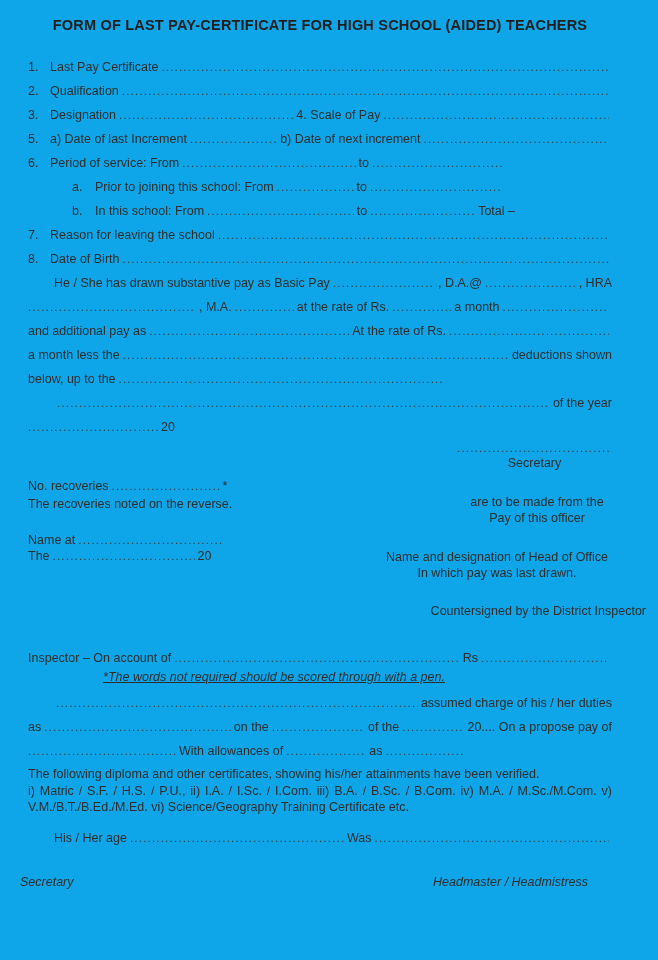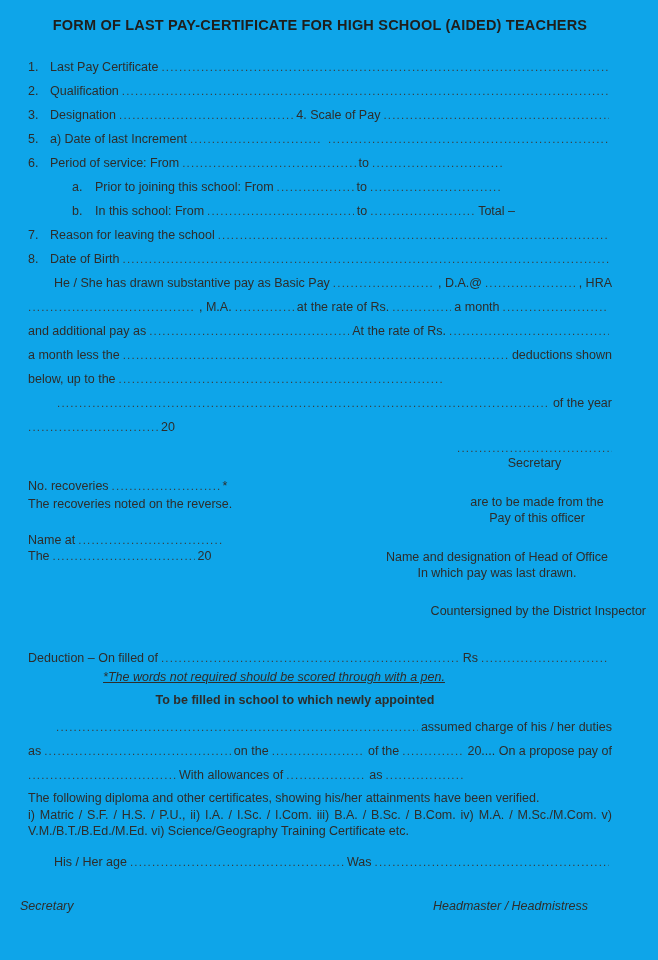--- a/index.html
+++ b/index.html
@@ -54,20 +54,21 @@
     <span class="num">3.</span>
     <span class="lbl">Designation</span>
     <span class="dots fill" style="flex-grow:17">................................................................................................................................................................................................................................................</span>
     <span class="lbl">4. Scale of Pay</span>
     <span class="dots fill" style="flex-grow:22">................................................................................................................................................................................................................................................</span>
   </div>
   <div class="row">
     <span class="num">5.</span>
     <span class="lbl">a) Date of last Increment</span>
     <span class="dots fill" style="flex-grow:8">................................................................................................................................................................................................................................................</span>
+    <span class="lbl">b) Date of next increment</span>
     <span class="dots fill" style="flex-grow:17">................................................................................................................................................................................................................................................</span>
   </div>
   <div class="row" style="padding-right:107px">
     <span class="num">6.</span>
     <span class="lbl">Period of service: From</span>
     <span class="dots fill">................................................................................................................................................................................................................................................</span>
     <span class="lbl">to</span>
     <span class="dots" style="flex:0 0 130px">................................................................................................................................................................................................................................................</span>
   </div>
   <div class="row sub" style="padding-right:107px">
@@ -172,29 +173,28 @@
       <div>Name and designation of Head of Office</div>
       <div>In which pay was last drawn.</div>
     </div>
   </div>
 
   <div class="row" style="justify-content:flex-end;margin-top:22px;margin-right:-34px;line-height:16px">
     <span class="lbl">Countersigned by the District Inspector</span>
   </div>
 
   <div class="row" style="margin-top:30px;line-height:18px">
-    <span class="lbl">Deduction – On filled of</span>
+    <span class="lbl">Inspector – On account of</span>
     <span class="dots fill">................................................................................................................................................................................................................................................</span>
     <span class="lbl">Rs</span>
     <span class="dots" style="flex:0 0 128px">................................................................................................................................................................................................................................................</span>
   </div>
 
   <div class="center-note it">*The words not required should be scored through with a pen.</div>
 
-  <div class="center-head">To be filled in school to which newly appointed</div>
 
   <div class="row" style="margin-top:6px;padding-left:28px">
     <span class="dots fill" style="margin-left:0">................................................................................................................................................................................................................................................</span>
     <span class="lbl">assumed charge of his / her duties</span>
   </div>
   <div class="row">
     <span class="lbl">as</span>
     <span class="dots fill" style="flex-grow:18">................................................................................................................................................................................................................................................</span>
     <span class="lbl">on the</span>
     <span class="dots fill" style="flex-grow:9">................................................................................................................................................................................................................................................</span>

